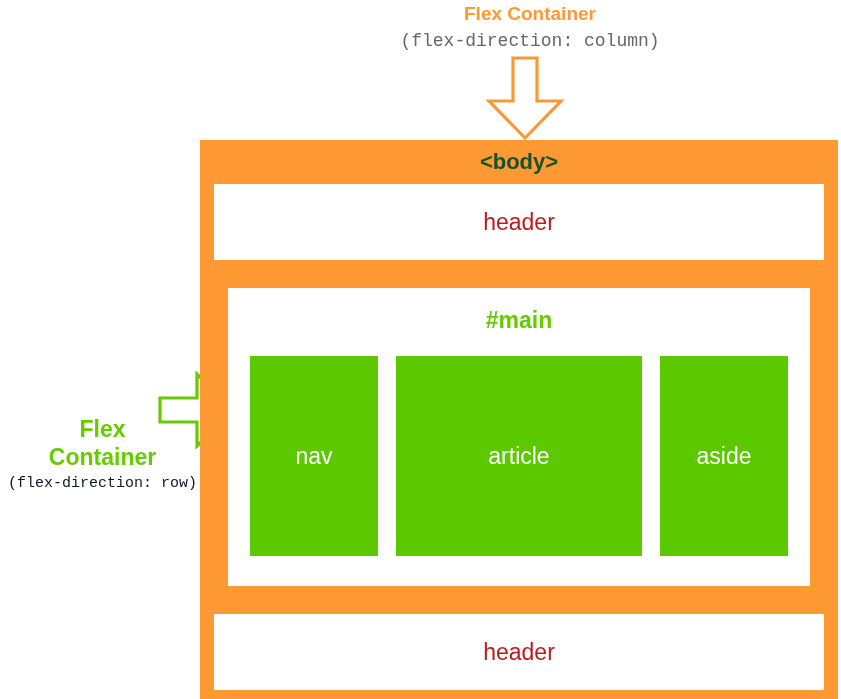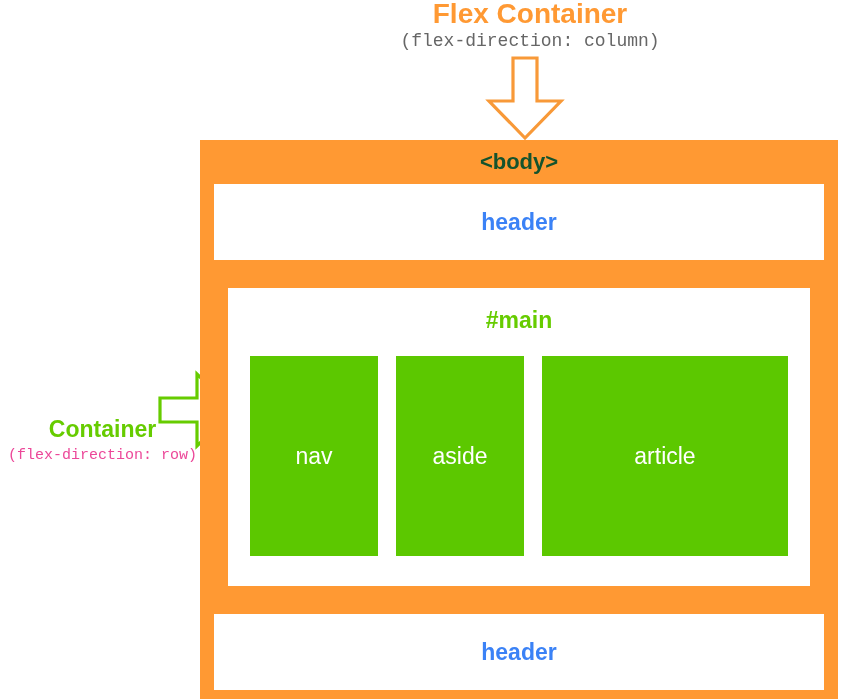--- a/index.html
+++ b/index.html
@@ -21,21 +21,21 @@
   
   .annot-top {
     position: absolute;
     left: 340px;
     top: 0px;
     width: 380px;
     text-align: center;
   }
   .annot-title-orange {
     font-family: "Liberation Sans", sans-serif;
-    font-size: 28px;
+    font-size: 19px;
     font-weight: bold;
     color: #ff9933;
     line-height: 28px;
     letter-spacing: 0px;
   }
   .annot-sub {
     font-family: "Liberation Mono", monospace;
     font-size: 18px;
     color: #666666;
     line-height: 22px;
@@ -61,21 +61,21 @@
   .annot-title-green {
     font-family: "Liberation Sans", sans-serif;
     font-size: 23px;
     font-weight: bold;
     color: #66cc00;
     line-height: 28px;
   }
   .annot-sub-left {
     font-family: "Liberation Mono", monospace;
     font-size: 15px;
-    color: #ec4899;
+    color: #0f172a;
     line-height: 22px;
     margin-top: 2px;
   }
   .arrow-right {
     position: absolute;
     left: 157px;
     top: 370px;
     width: 80px;
     height: 80px;
   }
@@ -110,23 +110,23 @@
     height: 76px;
     margin-bottom: 14px;
   }
   .header-label,
   .footer-label {
     width: 100%;
     height: 100%;
     display: flex;
     align-items: center;
     justify-content: center;
-    color: #3b82f6;
-    font-size: 23px;
-    font-weight: bold;
+    color: #b91c1c;
+    font-size: 23px;
+    font-weight: normal;
     font-family: "Liberation Sans", sans-serif;
     border-radius: 10px;
   }
 
   
   .main-frame {
     background: #ff9933;
     box-sizing: border-box;
     padding: 14px;
     margin-bottom: 14px;
@@ -182,20 +182,21 @@
     <div class="annot-sub">(flex-direction: column)</div>
   </div>
 
   <div class="arrow-down">
     <svg viewBox="0 0 80 86" width="80" height="86" xmlns="http://www.w3.org/2000/svg">
       <polygon points="28,3 52,3 52,46 76,46 40,83 4,46 28,46" fill="#ffffff" stroke="#f89938" stroke-width="3.2" stroke-linejoin="miter"></polygon>
     </svg>
   </div>
 
   <div class="annot-left">
+    <div class="annot-title-green">Flex</div>
     <div class="annot-title-green">Container</div>
     <div class="annot-sub-left">(flex-direction: row)</div>
   </div>
 
   <div class="arrow-right">
     <svg viewBox="0 0 80 80" width="80" height="80" xmlns="http://www.w3.org/2000/svg">
       <polygon points="3,28 40,28 40,4 77,40 40,76 40,52 3,52" fill="#ffffff" stroke="#66cc00" stroke-width="3.2" stroke-linejoin="miter"></polygon>
     </svg>
   </div>
 
@@ -208,25 +209,25 @@
     </div>
 
     <div class="main-frame">
       <div class="main-inner">
         <div class="main-label">#main</div>
 
         <div class="flex-row">
           <div class="green-box gb-nav">
             <span>nav</span>
           </div>
+          <div class="green-box gb-article">
+            <span>article</span>
+          </div>
           <div class="green-box gb-aside">
             <span>aside</span>
-          </div>
-          <div class="green-box gb-article">
-            <span>article</span>
           </div>
         </div>
       </div>
     </div>
 
     <div class="white-box footer-box">
       <div class="footer-label">header</div>
     </div>
 
   </div>

